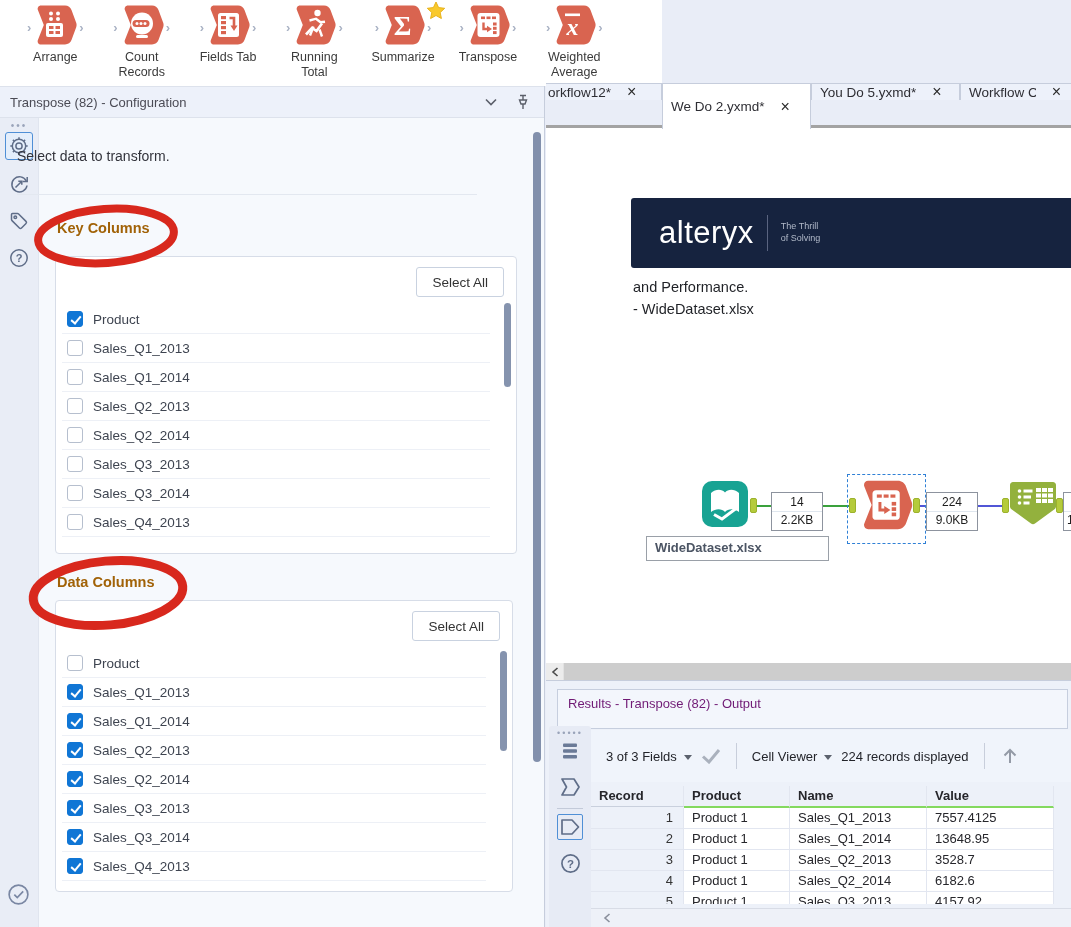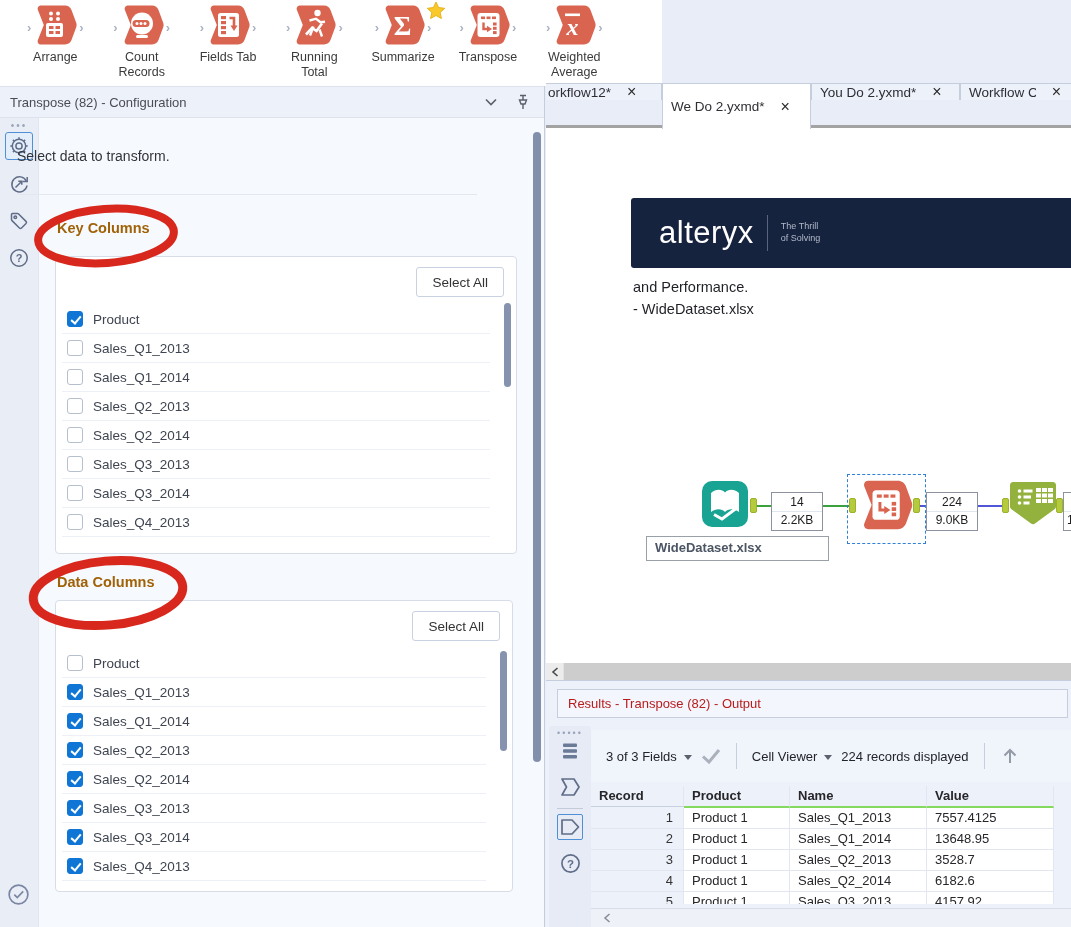--- a/index.html
+++ b/index.html
@@ -77,22 +77,22 @@
   .selbox{position:absolute;border:1.6px dashed #2f80d6;z-index:0}
   .wf-label{position:absolute;background:#fff;border:1.5px solid #9aa0a8;font-size:13px;font-weight:bold;
     color:#4c5564;line-height:22px;padding:0 8px;box-sizing:border-box;white-space:nowrap;overflow:hidden}
   
   .chs{position:absolute;left:546px;top:663px;width:525px;height:17px;background:#e2e2e2}
   .chs-btn{position:absolute;left:0;top:0;width:17px;height:17px;background:#ececec;display:flex;align-items:center;justify-content:center;cursor:pointer}
   .chs-thumb{position:absolute;left:18px;right:0;top:0;height:17px;background:#cdcdcd;cursor:pointer}
   
   .results{position:absolute;left:546px;top:680px;width:525px;height:247px;background:#edf1f9;
     border-top:1px solid #c6cddc;box-sizing:border-box}
-  .res-header{position:absolute;left:11px;top:8px;right:3px;height:29px;background:#f3f6fc;
-    border:1px solid #c6cede;font-size:13px;color:#b91c1c;line-height:27px;padding-left:10px;box-sizing:border-box}
+  .res-header{position:absolute;left:11px;top:8px;right:3px;height:40px;background:#f3f6fc;
+    border:1px solid #c6cede;font-size:13px;color:#701a75;line-height:27px;padding-left:10px;box-sizing:border-box}
   .res-strip{position:absolute;left:3px;top:45px;width:42px;bottom:0;background:#e7ebf5;border-radius:3px 3px 0 0}
   .res-strip .handle{position:absolute;top:2px;left:0;width:42px;text-align:center;color:#9aa4ba;font-size:9px;letter-spacing:2px}
   .rs-item{position:absolute;left:8px;width:26px;height:26px;display:flex;align-items:center;justify-content:center;cursor:pointer;box-sizing:border-box}
   .rs-item.selected{border:1.5px solid #4f8fd6;border-radius:2px}
   .rs-divider{position:absolute;left:8px;width:26px;height:1px;background:#c3cad9}
   .res-toolbar{position:absolute;left:45px;top:49px;right:0;height:52px;background:#f0f4fb;
     display:flex;align-items:center;gap:9px;padding-left:15px;font-size:13px;color:#23242a}
   .caret{width:0;height:0;border-left:4.5px solid transparent;border-right:4.5px solid transparent;border-top:5px solid #5b616d;margin-top:2px}
   .tb-sep{width:1px;height:26px;background:#c8cedb;margin:0 6px}
   .dropdown{display:flex;align-items:center;gap:7px;cursor:pointer}
@@ -375,21 +375,21 @@
 <div class="tabbar">
     <div class="tab">
       <span class="tab-label">orkflow12*</span>
       <span class="tab-close">×</span>
     </div>
     <div class="tab active">
       <span class="tab-label">We Do 2.yxmd*</span>
       <span class="tab-close">×</span>
     </div>
     <div class="tab">
-      <span class="tab-label">You Do 2.yxmd*</span>
+      <span class="tab-label">You Do 5.yxmd*</span>
       <span class="tab-close">×</span>
     </div>
     <div class="tab">
       <span class="tab-label">Workflow Cha</span>
       <span class="tab-close">×</span>
     </div>
   </div>
 
 <div class="canvas">
   <div class="banner">

